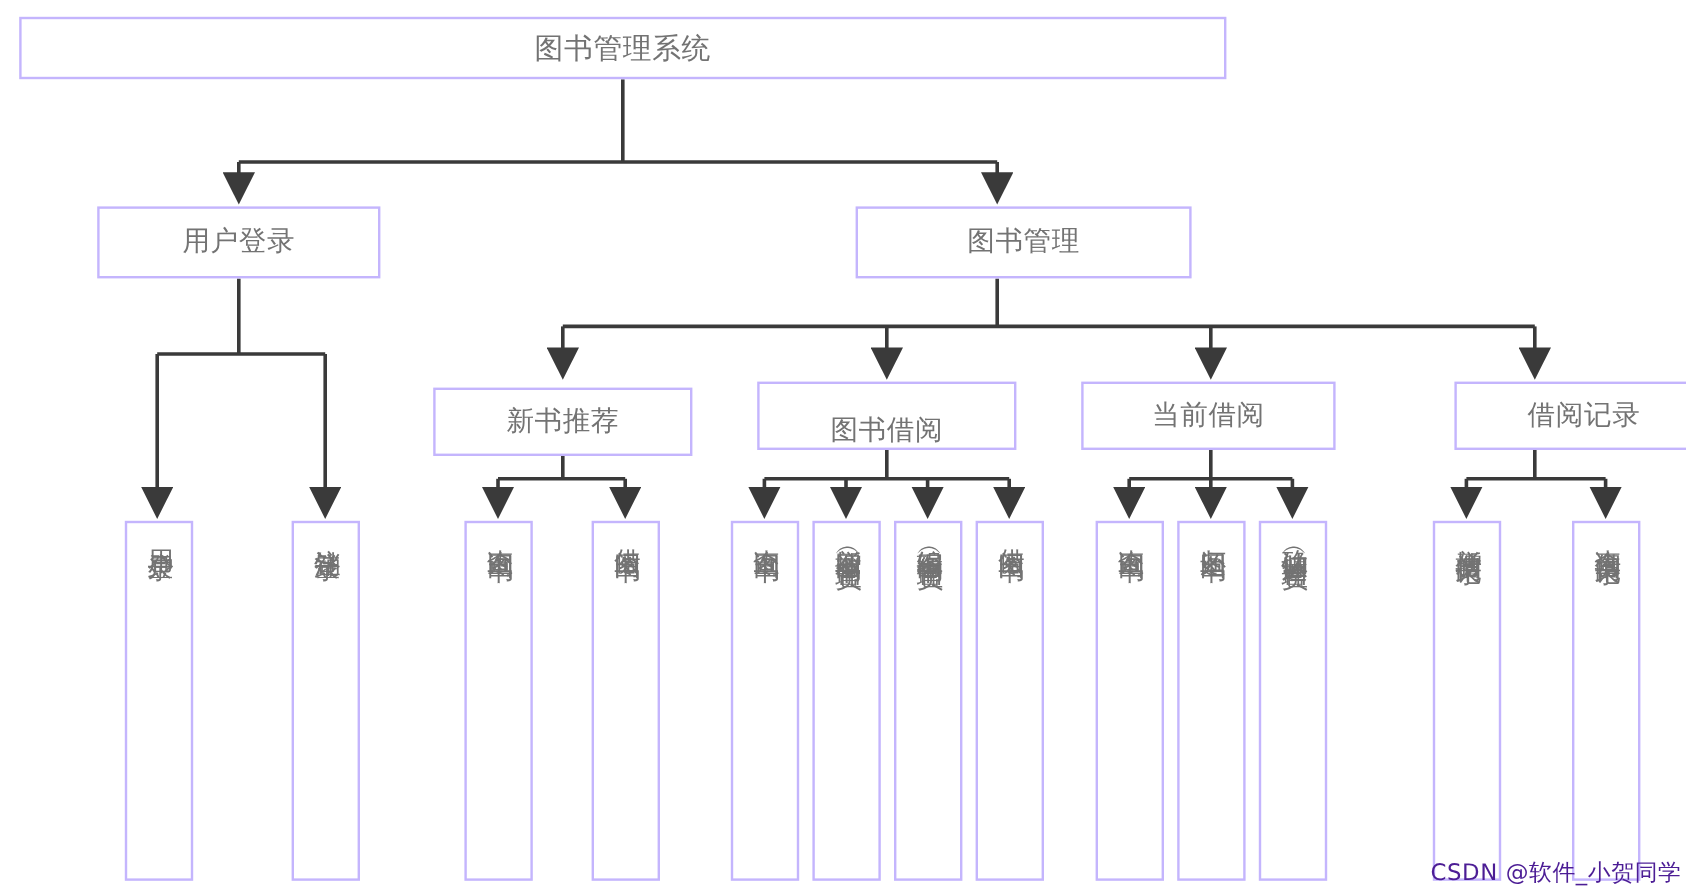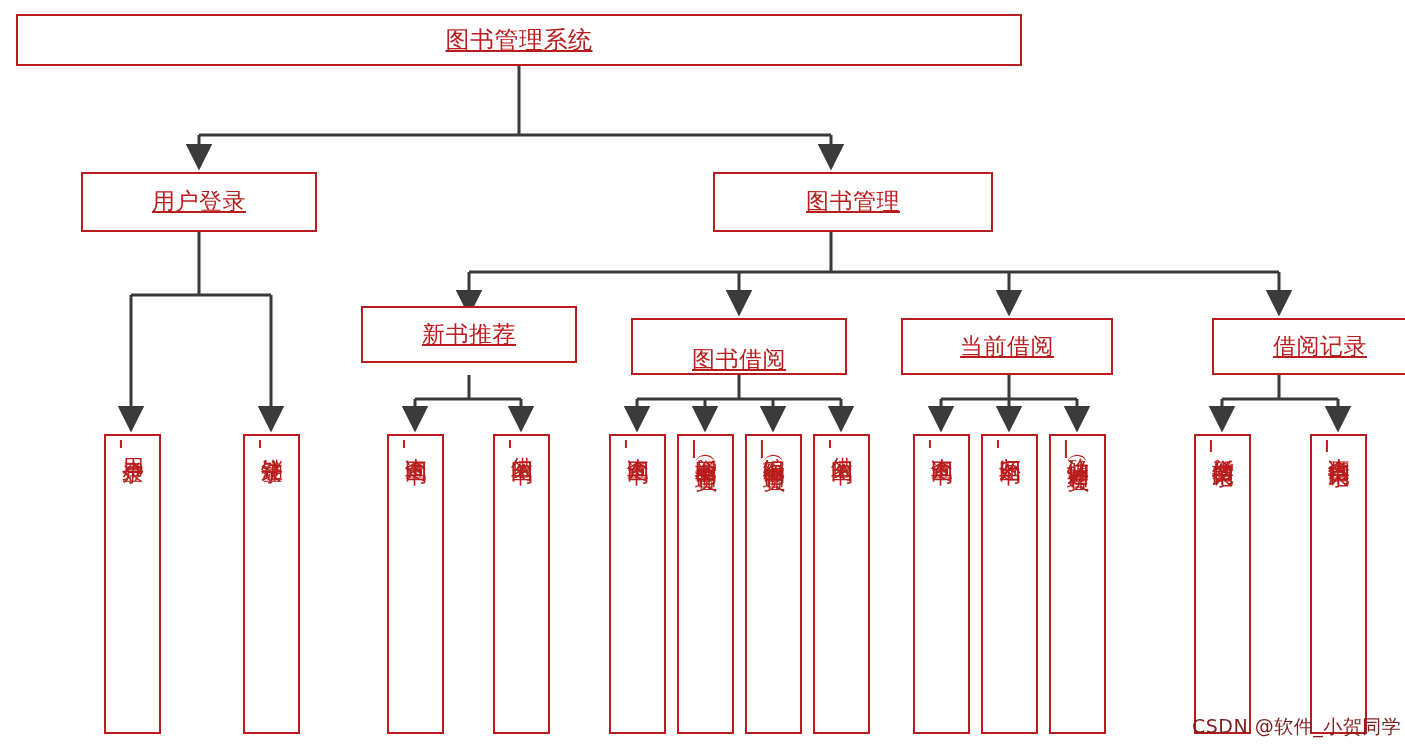--- a/index.html
+++ b/index.html
@@ -21,27 +21,26 @@
     position: absolute;
     left: 0;
     top: 0;
     width: 1405px;
     height: 747px;
     pointer-events: none;
   }
   .node {
     position: absolute;
     box-sizing: border-box;
-    border: 2px solid #b91c1c;
+    border: 2px solid #c4b5fd;
     background: #ffffff;
     display: flex;
     align-items: center;
     justify-content: center;
-    color: #b91c1c;
-    text-decoration: underline;
+    color: #737373;
   }
   .node .lbl {
     display: block;
     text-align: center;
     line-height: 1.18;
     white-space: nowrap;
   }
   
   .node.h .lbl {
     font-size: 23px;
@@ -60,21 +59,21 @@
     writing-mode: vertical-rl;
     text-orientation: upright;
     font-size: 22px;
     line-height: 1.04;
     letter-spacing: 2px;
     white-space: pre;
     margin: 0 auto;
   }
   .watermark {
     position: absolute;
-    color: #7f1d1d;
+    color: #4c1d95;
     font-size: 19px;
     letter-spacing: 0.5px;
     white-space: nowrap;
     user-select: none;
   }
 </style>
 </head>
 <body>
 
 <div id="canvas">
@@ -133,21 +132,21 @@
     <span class="lbl">图书管理系统</span>
   </div>
 
   <div class="node h" style="left:81px; top:172px; width:236px; height:60px;">
     <span class="lbl">用户登录</span>
   </div>
   <div class="node h" style="left:713px; top:172px; width:280px; height:60px;">
     <span class="lbl">图书管理</span>
   </div>
 
-  <div class="node h" style="left:361px; top:306px; width:216px; height:57px;">
+  <div class="node h" style="left:361px; top:323px; width:216px; height:57px;">
     <span class="lbl">新书推荐</span>
   </div>
   <div class="node h" style="left:631px; top:318px; width:216px; height:57px;align-items:flex-end;">
     <span class="lbl">图书借阅</span>
   </div>
   <div class="node h" style="left:901px; top:318px; width:212px; height:57px;">
     <span class="lbl">当前借阅</span>
   </div>
   <div class="node h" style="left:1171px; top:318px; width:216px; height:57px;margin-left:41px;">
     <span class="lbl">借阅记录</span>

